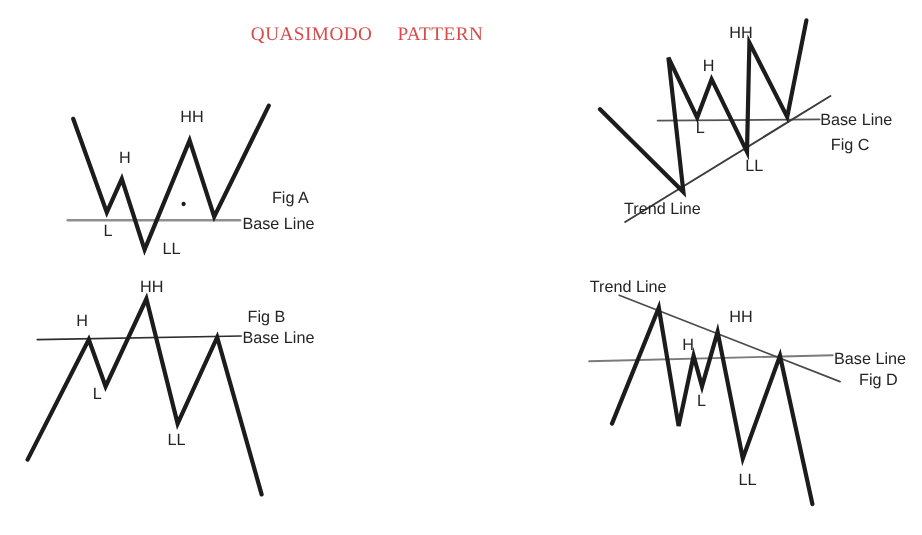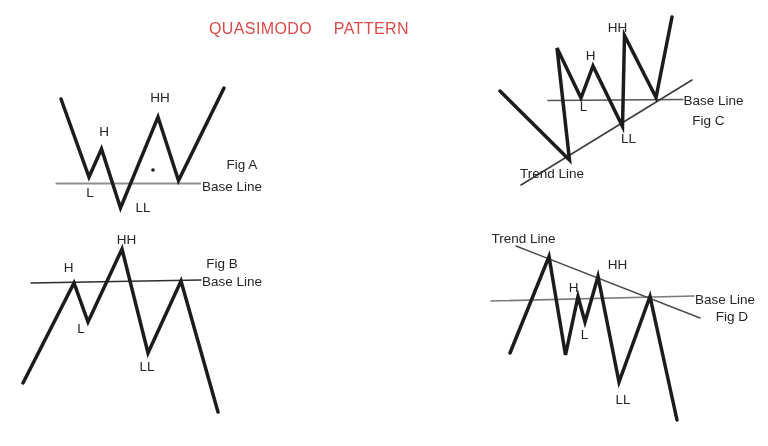--- a/index.html
+++ b/index.html
@@ -2,20 +2,21 @@
 <html><head>
 <meta charset="utf-8">
 <style>
   html,body{margin:0;padding:0;}
   body{width:768px;height:446px;overflow:hidden;font-family:"Liberation Sans",sans-serif;}
   #canvas{position:relative;width:768px;height:446px;background:#ffffff;}
   #page-title{
     position:absolute;left:209px;top:20px;
     font-size:16px;letter-spacing:0.4px;word-spacing:6px;white-space:pre;
     font-weight:400;
+    font-family:Liberation Serif, serif;
   }
   #diagram{position:absolute;left:0;top:0;}
   #diagram text{
     font-family:"Liberation Sans",sans-serif;
     font-size:13.5px;
     fill:#242424;
   }
 </style>
 </head>
 <body style="background: rgb(255, 255, 255);">

